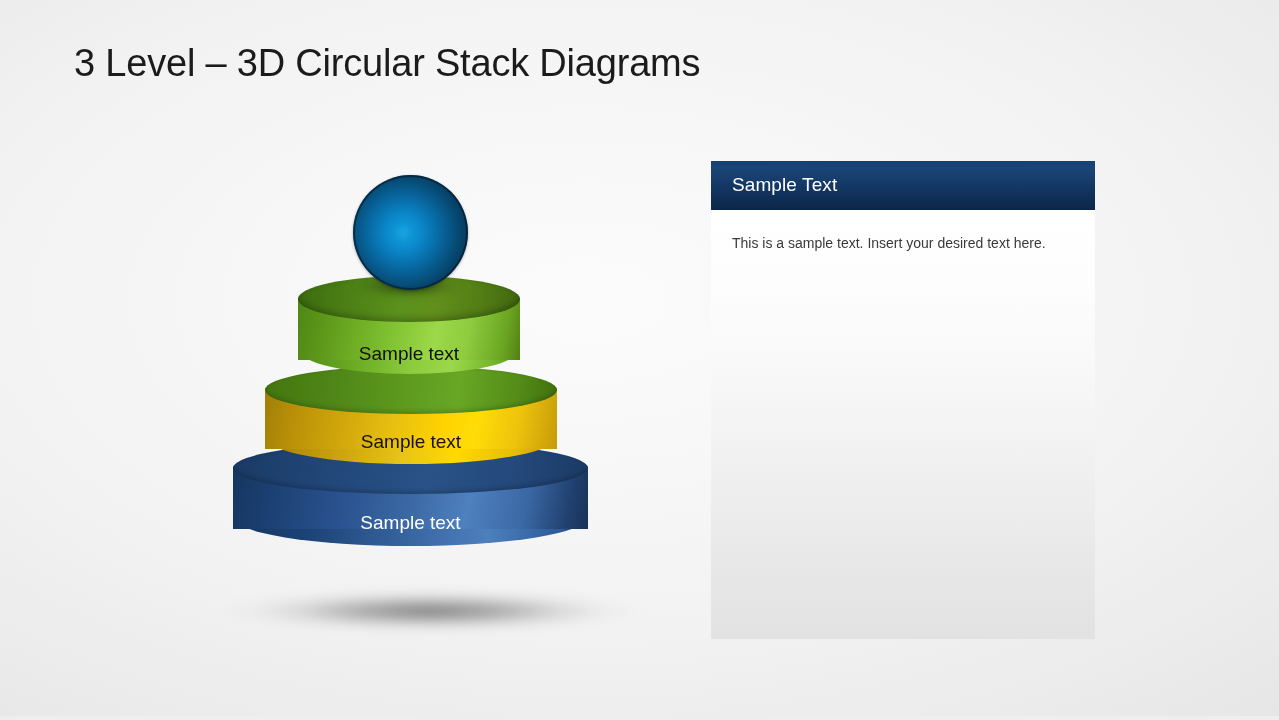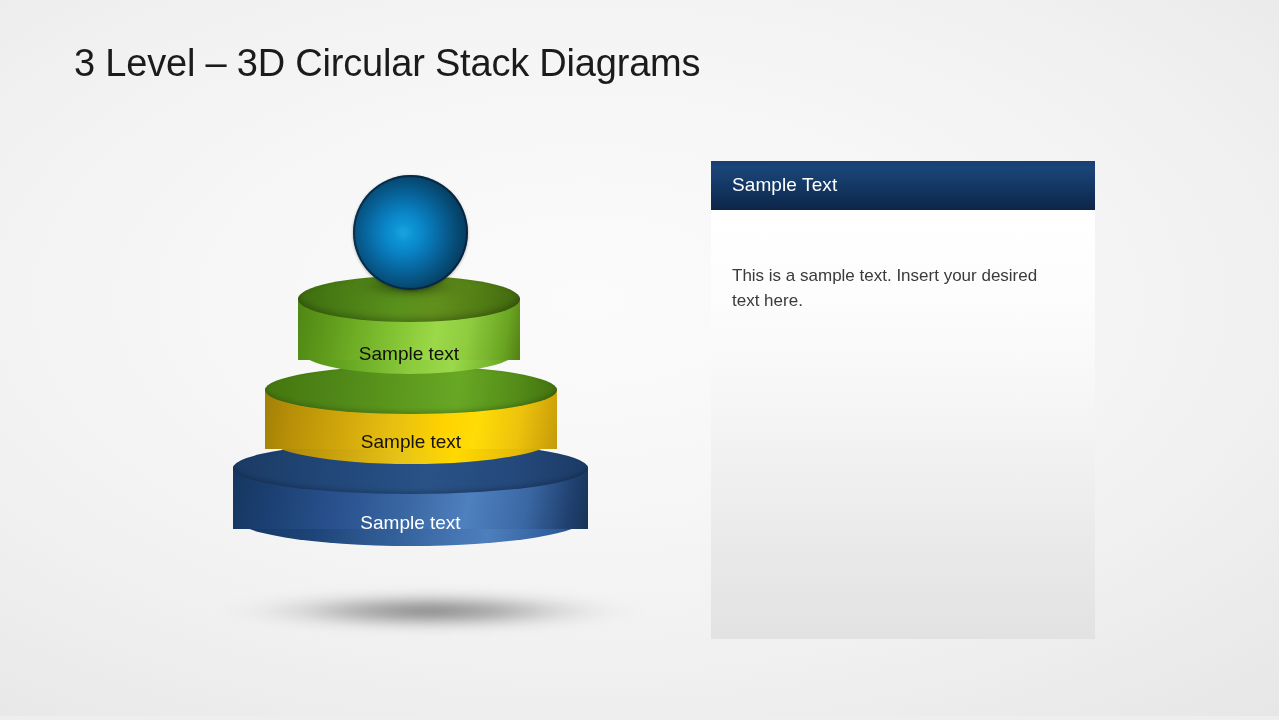--- a/index.html
+++ b/index.html
@@ -246,24 +246,23 @@
       #f8f8f8 38%,
       #f0f0f0 60%,
       #e8e8e8 82%,
       #e2e2e2 100%);
   }
   #panel-body-text {
     position: absolute;
     left: 21px;
     top: 21px;
     width: 320px;
-    font-size: 17px;
+    font-size: 14px;
     line-height: 25px;
     color: #3a3a3a;
-    margin-top: 32px;
   }
 </style>
 </head>
 <body>
 
 <div id="slide">
 
   <div id="slide-title">3 Level – 3D Circular Stack Diagrams</div>
 
   <div id="diagram">

